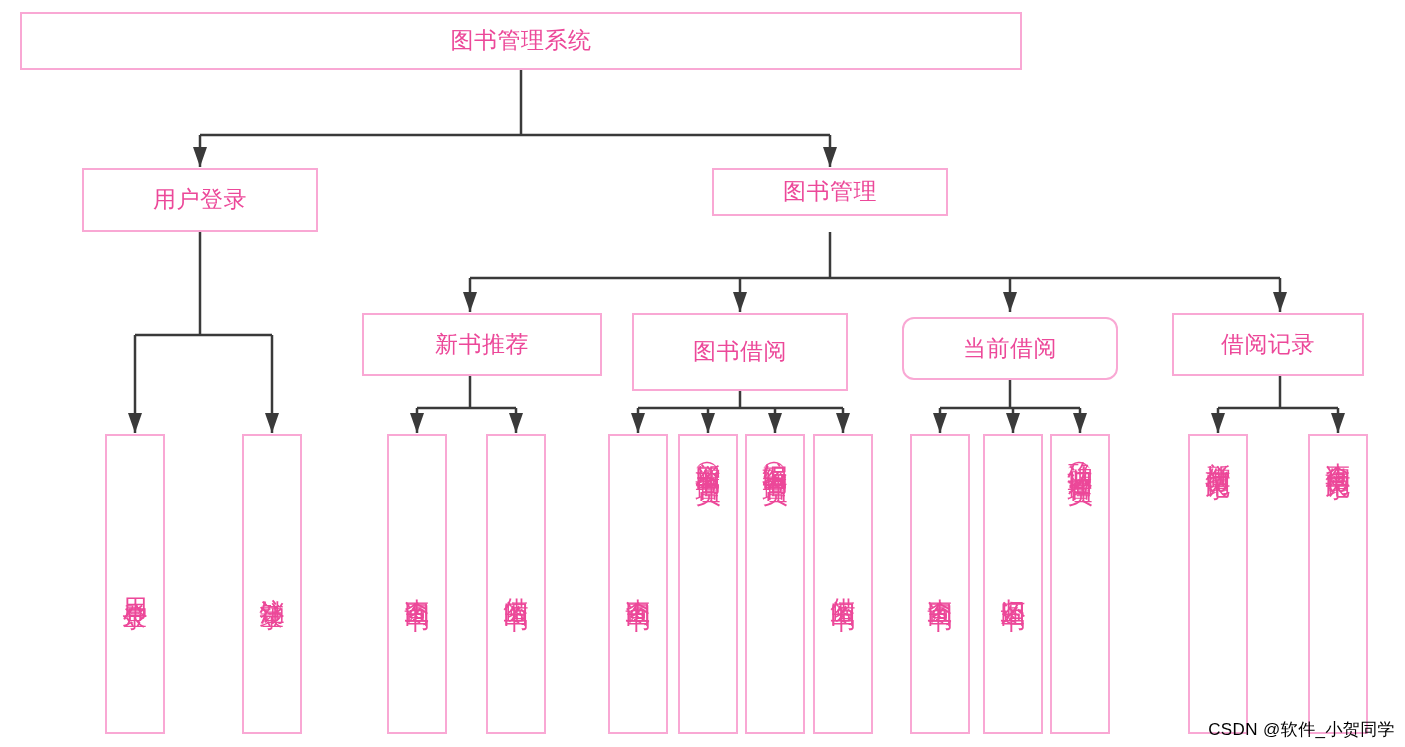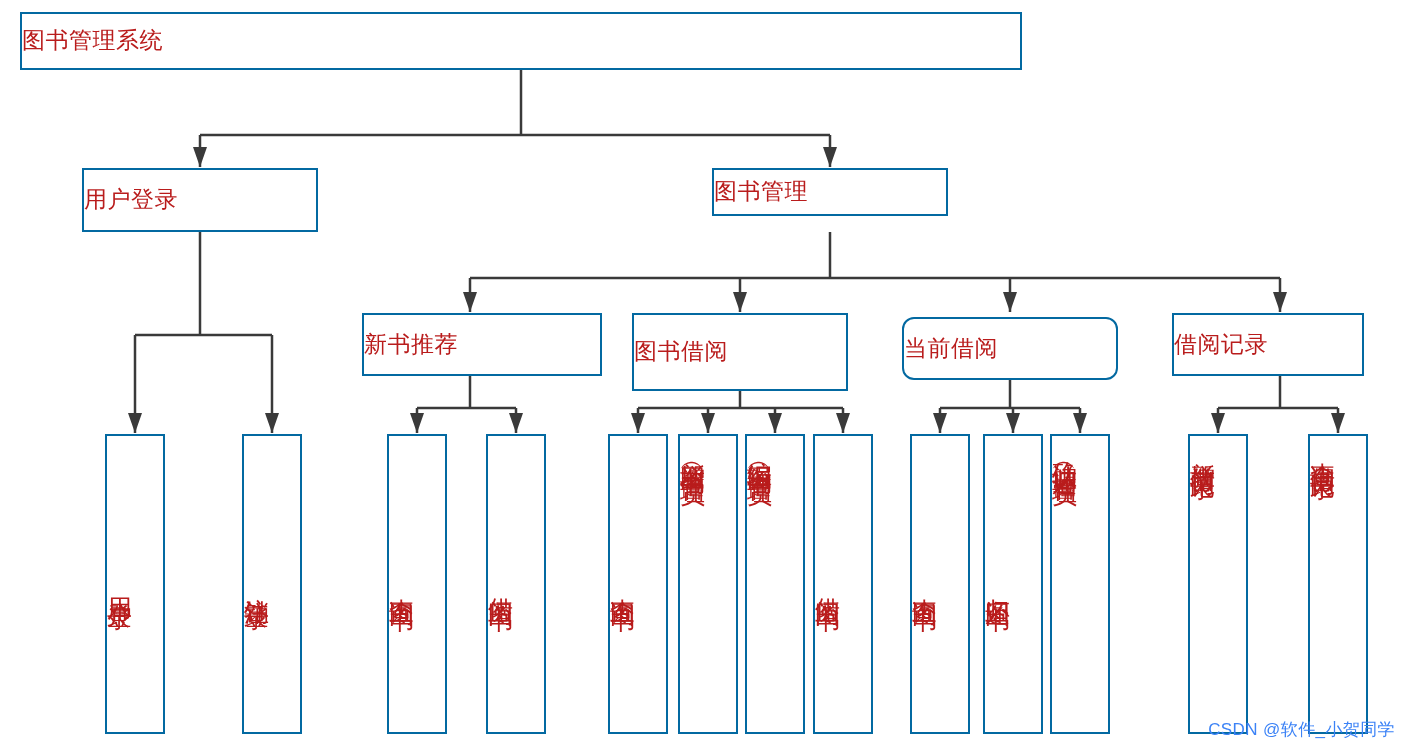--- a/index.html
+++ b/index.html
@@ -21,24 +21,25 @@
     position: absolute;
     left: 0;
     top: 0;
     width: 1405px;
     height: 747px;
   }
   .node {
     position: absolute;
     box-sizing: border-box;
     background: #ffffff;
-    border: 2px solid #0369a1;
+    border: 2px solid #f9a8d4;
     display: flex;
     align-items: center;
-    color: #b91c1c;
+    justify-content: center;
+    color: #ec4899;
   }
   .node .label {
     display: block;
     text-align: center;
     line-height: 1.18;
     white-space: pre;
   }
   .node.horizontal .label {
     font-size: 23px;
     letter-spacing: 0.5px;
@@ -56,21 +57,21 @@
   }
   .node.vertical.center-v {
     align-items: center;
     padding-top: 0;
   }
   #watermark {
     position: absolute;
     right: 10px;
     bottom: 6px;
     font-size: 17px;
-    color: #3b82f6;
+    color: #000000;
     letter-spacing: 0.4px;
     white-space: nowrap;
     user-select: none;
   }
 </style>
 </head>
 <body>
 
 <div id="canvas">
   <svg id="edges" viewBox="0 0 1405 747">

